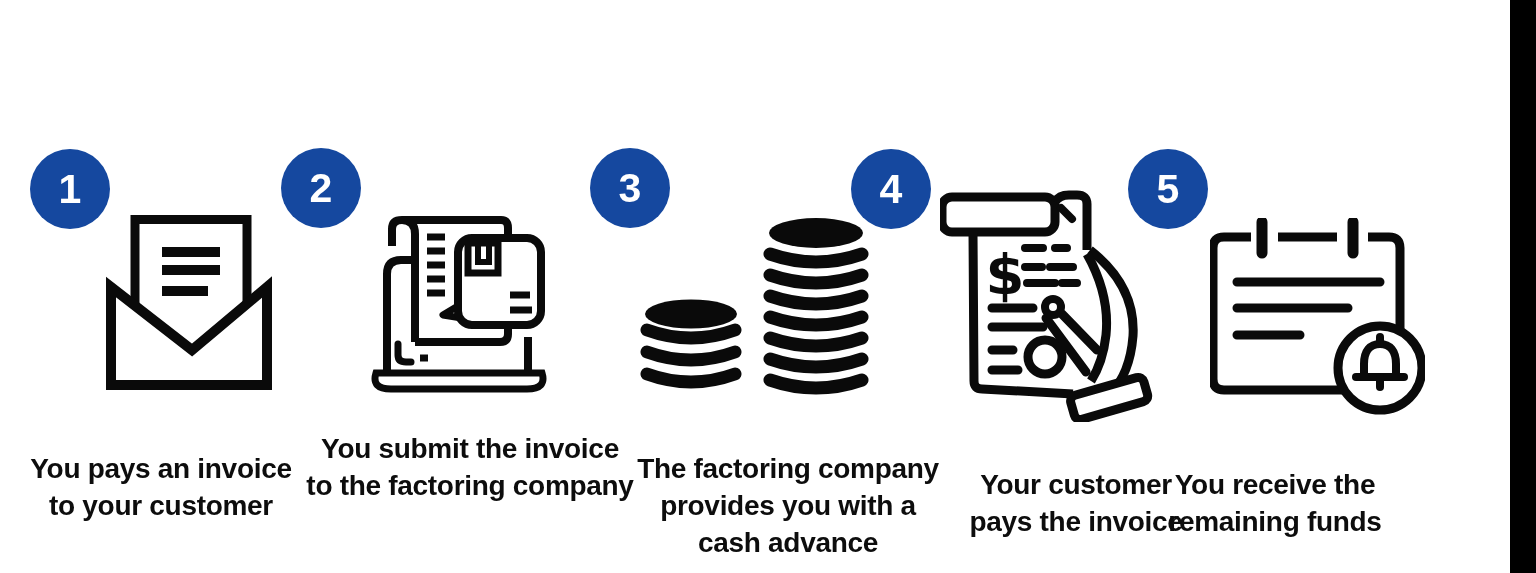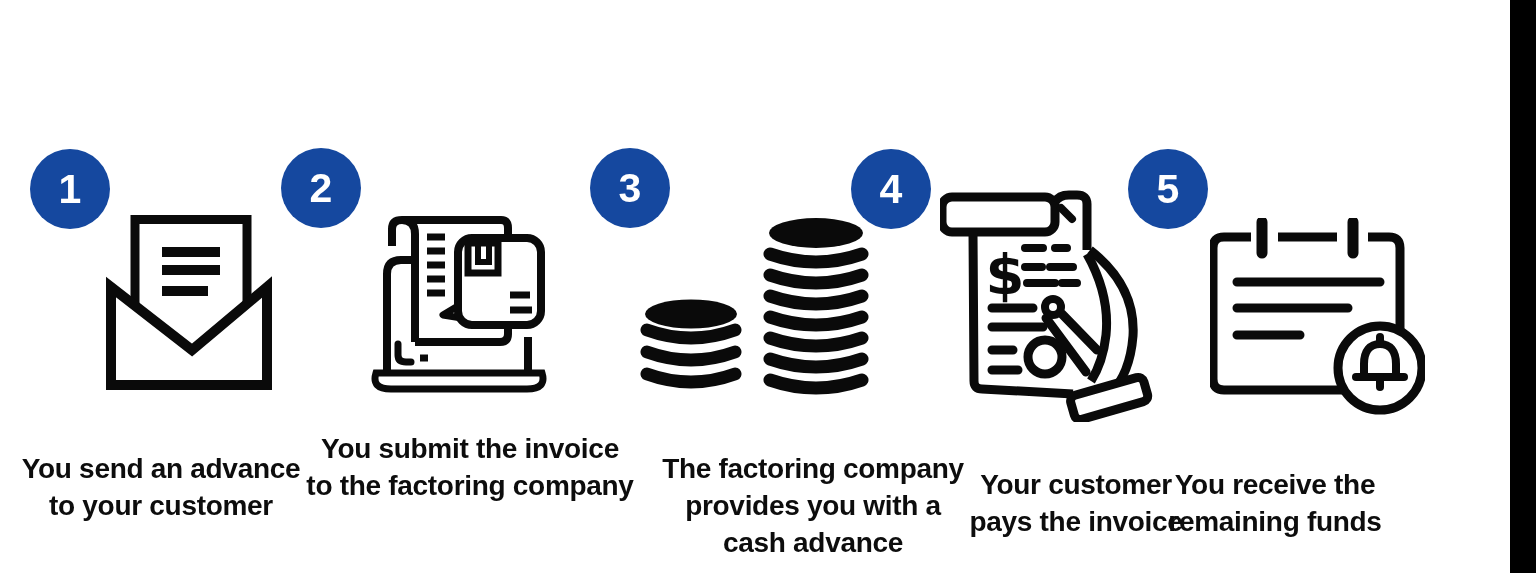--- a/index.html
+++ b/index.html
@@ -60,21 +60,21 @@
     <div class="badge" style="left:30px;top:149px">1</div>
 
     <svg class="icon" style="left:106px;top:215px" width="166" height="176" viewBox="0 0 166 176">
       <g stroke="currentColor" fill="none">
         <rect x="29" y="4.5" width="112" height="138" fill="#ffffff" stroke-width="9"></rect>
         <path d="M56,37 H114 M56,55 H114 M56,76 H102" stroke-width="10"></path>
         <path d="M5,72 L86,135 L161,72 L161,170 L5,170 Z" fill="#ffffff" stroke-width="10" stroke-linejoin="miter"></path>
       </g>
     </svg>
 
-    <div class="caption" style="left:161px;top:450px">You send an advance
+    <div class="caption" style="left:161px;top:450px">You pays an invoice
 to your customer</div>
   </div>
 
   
   <div class="step">
     <div class="badge" style="left:281px;top:148px">2</div>
 
     <svg class="icon" style="left:370px;top:216px" width="178" height="178" viewBox="0 0 178 178">
       <g stroke="currentColor" fill="none">
 
@@ -111,21 +111,21 @@
       <g fill="currentColor" stroke="none">
         <ellipse cx="51" cy="102" rx="46" ry="14.5"></ellipse>
         <ellipse cx="176" cy="21" rx="47" ry="15"></ellipse>
       </g>
       <g stroke="currentColor" fill="none" stroke-width="13" stroke-linecap="round">
         <path d="M7,118 Q51,134 95,118 M7,140 Q51,156 95,140 M7,162 Q51,178 95,162"></path>
         <path d="M130,42 Q176,58 222,42 M130,63 Q176,79 222,63 M130,84 Q176,100 222,84 M130,105 Q176,121 222,105 M130,126 Q176,142 222,126 M130,147 Q176,163 222,147 M130,168 Q176,184 222,168"></path>
       </g>
     </svg>
 
-    <div class="caption" style="left:813px;top:450px">The factoring company
+    <div class="caption" style="left:788px;top:450px">The factoring company
 provides you with a
 cash advance</div>
   </div>
 
   
   <div class="step">
     <div class="badge" style="left:851px;top:149px">4</div>
 
     <svg class="icon" style="left:940px;top:190px" width="215" height="232" viewBox="0 0 215 232">
       <g stroke="currentColor" fill="none">

